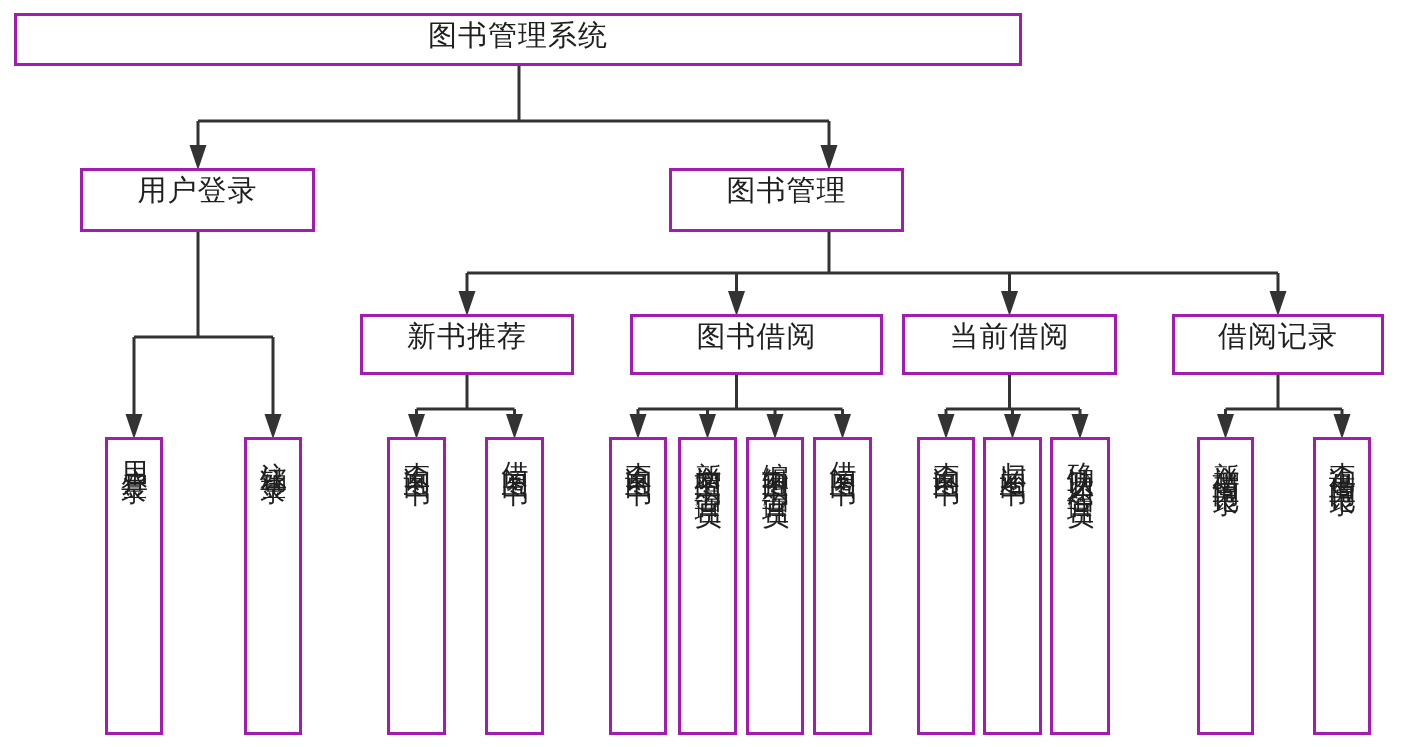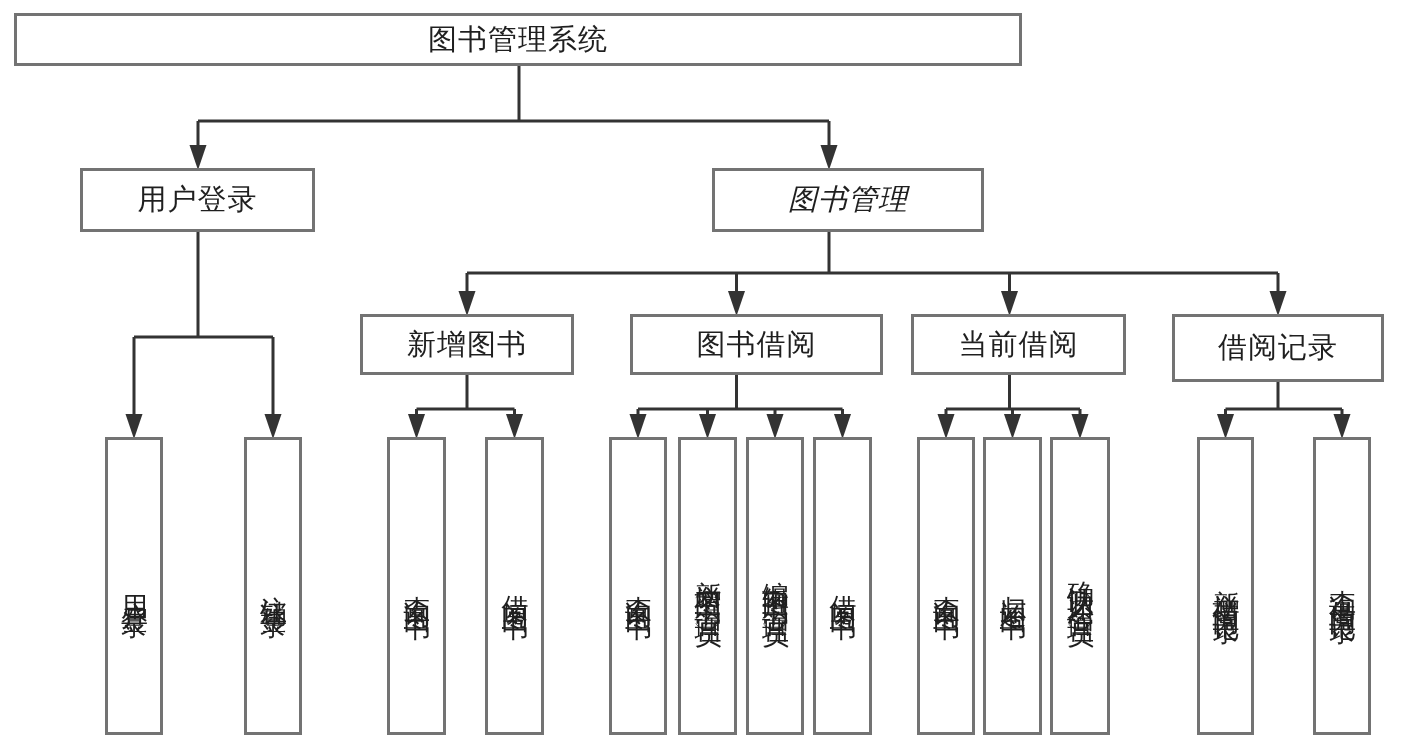--- a/index.html
+++ b/index.html
@@ -23,24 +23,24 @@
     stroke-width: 3;
     fill: none;
   }
   .connector-layer polygon {
     fill: #333333;
     stroke: none;
   }
   .node {
     position: absolute;
     box-sizing: border-box;
-    border: 3px solid #737373;
+    border: 3px solid #a21caf;
     background: #ffffff;
     display: flex;
-    align-items: center;
+    align-items: flex-start;
     justify-content: center;
   }
   .h-node {
     font-size: 29px;
     letter-spacing: 1px;
     white-space: nowrap;
   }
   .v-node span {
     writing-mode: vertical-rl;
     text-orientation: mixed;
@@ -101,34 +101,34 @@
     <polygon points="1333.5,414 1350.5,414 1342,439"></polygon>
   </svg>
 
   <div class="node h-node" style="left:14px; top:13px; width:1008px; height:53px;">
     <span>图书管理系统</span>
   </div>
 
   <div class="node h-node" style="left:80px; top:168px; width:235px; height:64px;">
     <span>用户登录</span>
   </div>
-  <div class="node h-node" style="left:712px; top:168px; width:272px; height:64px;font-style:italic;">
+  <div class="node h-node" style="left:669px; top:168px; width:235px; height:64px;">
     <span>图书管理</span>
   </div>
 
   <div class="node h-node" style="left:360px; top:314px; width:214px; height:61px;">
-    <span>新增图书</span>
+    <span>新书推荐</span>
   </div>
   <div class="node h-node" style="left:630px; top:314px; width:253px; height:61px;">
     <span>图书借阅</span>
   </div>
-  <div class="node h-node" style="left:902px; top:314px; width:215px; height:61px;margin-left:9px;">
+  <div class="node h-node" style="left:902px; top:314px; width:215px; height:61px;">
     <span>当前借阅</span>
   </div>
-  <div class="node h-node" style="left:1172px; top:314px; width:212px; height:68px;">
+  <div class="node h-node" style="left:1172px; top:314px; width:212px; height:61px;">
     <span>借阅记录</span>
   </div>
 
   <div class="node v-node" style="left:105px; top:437px; width:58px; height:298px;">
     <span>用户登录</span>
   </div>
   <div class="node v-node" style="left:244px; top:437px; width:58px; height:298px;">
     <span>注销登录</span>
   </div>
 

